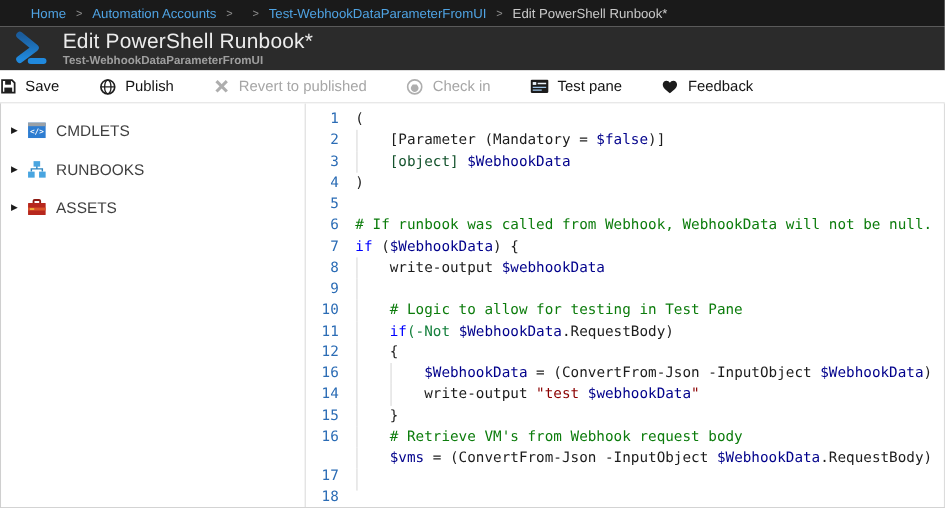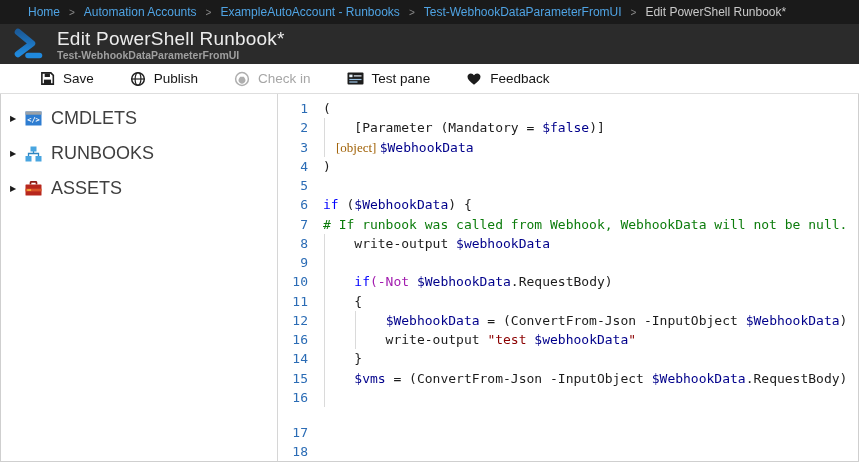--- a/index.html
+++ b/index.html
@@ -14,54 +14,53 @@
   .crumb-sep { color:#8a8a8a; font-size:10px; margin:0 9px; }
 
   
   .header { height:40px; flex:none; background:#2b2b2b; display:flex; align-items:center; padding-left:10px; }
   .ps-icon { width:38px; height:38px; flex:none; display:flex; align-items:center; justify-content:center; }
   .titles { margin-left:9px; }
   .title { color:#ececec; font-size:19px; font-weight:300; line-height:21px; letter-spacing:0.2px; }
   .subtitle { color:#9f9f9f; font-size:10.5px; font-weight:600; }
 
   
-  .toolbar { height:30px; flex:none; background:#ffffff; display:flex; align-items:center; padding-left:40px; gap:36px; border-bottom:1px solid #dedede; }
+  .toolbar { height:30px; flex:none; background:#ffffff; display:flex; align-items:center; gap:36px; border-bottom:1px solid #dedede; }
   .tb-item { display:flex; align-items:center; gap:8px; font-size:13.5px; color:#141414; cursor:pointer; white-space:nowrap; }
   .tb-item.disabled { color:#a6a6a6; cursor:default; }
   .tb-item svg { display:block; }
 
   
   .content { flex:1; display:flex; overflow:hidden; border-left:1px solid #cfcfcf; border-right:1px solid #cfcfcf; border-bottom:1px solid #cfcfcf; }
   .sidebar { width:277px; flex:none; background:#fff; border-right:1px solid #d6d6d6; padding-top:7px; }
   .side-item { height:35px; display:flex; align-items:center; padding-left:9px; cursor:pointer; }
   .expander { font-size:8px; color:#1a1a1a; width:15px; flex:none; }
   .side-icon { width:17px; height:16px; margin-right:9px; flex:none; }
   .side-icon svg { display:block; }
-  .side-label { font-size:18px; color:#3f3f3f; }
+  .side-label { font-size:14px; color:#3f3f3f; }
 
   
   .editor { flex:1; display:flex; background:#fff; font-family:"DejaVu Sans Mono", monospace; font-size:13px; line-height:19.26px; padding-top:5px; cursor:text; overflow:hidden; }
   .gutter { width:40px; flex:none; text-align:right; padding-right:10px; }
   .gutter-num { height:19.26px; }
   .code { flex:1; padding-left:5px; overflow:hidden; }
   .code-line { position:relative; height:19.26px; white-space:pre; }
   .guide { position:absolute; top:0; bottom:0; width:1px; background:#dadada; }
 </style>
 </head>
 <body>
 
 <div class="app">
 
   <div class="breadcrumb-bar">
     <nav id="breadcrumb" style="display:flex;align-items:center;">
         <span class="crumb">Home</span>
         <span class="crumb-sep">&gt;</span>
         <span class="crumb">Automation Accounts</span>
         <span class="crumb-sep">&gt;</span>
-        <span class="crumb">ExampleAutoAccount - Runbooks</span>
         <span class="crumb-sep">&gt;</span>
         <span class="crumb">Test-WebhookDataParameterFromUI</span>
         <span class="crumb-sep">&gt;</span>
         <span class="crumb current">Edit PowerShell Runbook*</span>
       </nav>
   </div>
 
   <div class="header">
     <div class="ps-icon">
       <svg width="36" height="36" viewBox="0 0 36 36">
@@ -94,20 +93,29 @@
       </div>
       <div class="tb-item">
         <span>
           <svg width="16" height="16" viewBox="0 0 16 16">
             <circle cx="8" cy="8" r="6.3" fill="none" stroke="#1f1f1f" stroke-width="1.5"></circle>
             <ellipse cx="8" cy="8" rx="2.9" ry="6.3" fill="none" stroke="#1f1f1f" stroke-width="1.2"></ellipse>
             <line x1="1.7" y1="8" x2="14.3" y2="8" stroke="#1f1f1f" stroke-width="1.2"></line>
           </svg>
         </span>
         <span>Publish</span>
+      </div>
+      <div class="tb-item disabled">
+        <span>
+          <svg width="15" height="15" viewBox="0 0 16 16">
+            <line x1="3" y1="3" x2="13" y2="13" stroke="#aeaeae" stroke-width="3"></line>
+            <line x1="13" y1="3" x2="3" y2="13" stroke="#aeaeae" stroke-width="3"></line>
+          </svg>
+        </span>
+        <span>Revert to published</span>
       </div>
       <div class="tb-item disabled">
         <span>
           <svg width="16" height="16" viewBox="0 0 16 16">
             <circle cx="8" cy="8" r="6.4" fill="none" stroke="#aeaeae" stroke-width="1.5"></circle>
             <path d="M5.2 7.2 l1-1.4 h3.6 l1 1.4 a3.4 3.4 0 1 1 -5.6 0 Z" fill="#aeaeae"></path>
           </svg>
         </span>
         <span>Check in</span>
       </div>
@@ -189,31 +197,33 @@
           <div class="gutter-num" style="color: rgb(43, 108, 181); text-align: right;">14</div>
           <div class="gutter-num" style="color: rgb(43, 108, 181);">15</div>
           <div class="gutter-num" style="color: rgb(43, 108, 181);">16</div>
           <div class="gutter-num" style="color: rgb(43, 108, 181); margin-top: 16px;">17</div>
           <div class="gutter-num" style="color: rgb(43, 108, 181);">18</div>
           <div class="gutter-num" style="color: rgb(43, 108, 181);">19</div>
         </div>
       <div class="code" id="code">
           <div class="code-line"><span style="color: rgb(28, 28, 28);">(</span></div>
           <div class="code-line"><div class="guide" style="left: calc(0ch + 1px);"></div><span style="color: rgb(28, 28, 28);">    [Parameter (Mandatory = </span><span style="color: rgb(0, 0, 139);">$false</span><span style="color: rgb(28, 28, 28);">)]</span></div>
-          <div class="code-line"><div class="guide" style="left: calc(0ch + 1px);"></div><span style="color: #a16207; font-family: Liberation Serif, serif;">    [object] </span><span style="color: rgb(0, 0, 139);">$WebhookData</span></div>
+          <div class="code-line"><div class="guide" style="left: calc(0ch + 1px);"></div><span style="color: #14532d;">    [object] </span><span style="color: rgb(0, 0, 139);">$WebhookData</span></div>
           <div class="code-line"><span style="color: rgb(28, 28, 28);">)</span></div>
           <div class="code-line"></div>
+          <div class="code-line"><span style="color: rgb(12, 124, 12);"># If runbook was called from Webhook, WebhookData will not be null.</span></div>
           <div class="code-line"><span style="color: rgb(0, 0, 255);">if</span><span style="color: rgb(28, 28, 28);"> (</span><span style="color: rgb(0, 0, 139);">$WebhookData</span><span style="color: rgb(28, 28, 28);">) {</span></div>
-          <div class="code-line"><span style="color: rgb(12, 124, 12);"># If runbook was called from Webhook, WebhookData will not be null.</span></div>
           <div class="code-line"><div class="guide" style="left: calc(0ch + 1px);"></div><span style="color: rgb(28, 28, 28);">    write-output </span><span style="color: rgb(0, 0, 139);">$webhookData</span></div>
           <div class="code-line"><div class="guide" style="left: calc(0ch + 1px);"></div></div>
-          <div class="code-line"><div class="guide" style="left: calc(0ch + 1px);"></div><span style="color: rgb(28, 28, 28);">    </span><span style="color: rgb(0, 0, 255);">if</span><span style="color: #a21caf;">(-Not </span><span style="color: rgb(0, 0, 139);">$WebhookData</span><span style="color: rgb(28, 28, 28);">.RequestBody)</span></div>
+          <div class="code-line"><div class="guide" style="left: calc(0ch + 1px);"></div><span style="color: rgb(28, 28, 28);">    </span><span style="color: rgb(12, 124, 12);"># Logic to allow for testing in Test Pane</span></div>
+          <div class="code-line"><div class="guide" style="left: calc(0ch + 1px);"></div><span style="color: rgb(28, 28, 28);">    </span><span style="color: rgb(0, 0, 255);">if</span><span style="color: #15803d;">(-Not </span><span style="color: rgb(0, 0, 139);">$WebhookData</span><span style="color: rgb(28, 28, 28);">.RequestBody)</span></div>
           <div class="code-line"><div class="guide" style="left: calc(0ch + 1px);"></div><span style="color: rgb(28, 28, 28);">    {</span></div>
           <div class="code-line"><div class="guide" style="left: calc(0ch + 1px);"></div><div class="guide" style="left: calc(4ch + 1px);"></div><span style="color: rgb(28, 28, 28);">        </span><span style="color: rgb(0, 0, 139);">$WebhookData</span><span style="color: rgb(28, 28, 28);"> = (ConvertFrom-Json -InputObject </span><span style="color: rgb(0, 0, 139);">$WebhookData</span><span style="color: rgb(28, 28, 28);">)</span></div>
           <div class="code-line"><div class="guide" style="left: calc(0ch + 1px);"></div><div class="guide" style="left: calc(4ch + 1px);"></div><span style="color: rgb(28, 28, 28);">        write-output </span><span style="color: rgb(139, 0, 0);">"test </span><span style="color: rgb(0, 0, 139);">$webhookData</span><span style="color: rgb(139, 0, 0);">"</span></div>
           <div class="code-line"><div class="guide" style="left: calc(0ch + 1px);"></div><span style="color: rgb(28, 28, 28);">    }</span></div>
+          <div class="code-line"><div class="guide" style="left: calc(0ch + 1px);"></div><span style="color: rgb(28, 28, 28);">    </span><span style="color: rgb(12, 124, 12);"># Retrieve VM's from Webhook request body</span></div>
           <div class="code-line"><div class="guide" style="left: calc(0ch + 1px);"></div><span style="color: rgb(28, 28, 28);">    </span><span style="color: rgb(0, 0, 139);">$vms</span><span style="color: rgb(28, 28, 28);"> = (ConvertFrom-Json -InputObject </span><span style="color: rgb(0, 0, 139);">$WebhookData</span><span style="color: rgb(28, 28, 28);">.RequestBody)</span></div>
           <div class="code-line"><div class="guide" style="left: calc(0ch + 1px);"></div></div>
         </div>
     </div>
   </div>
 
 </div>
 
 </body></html>

